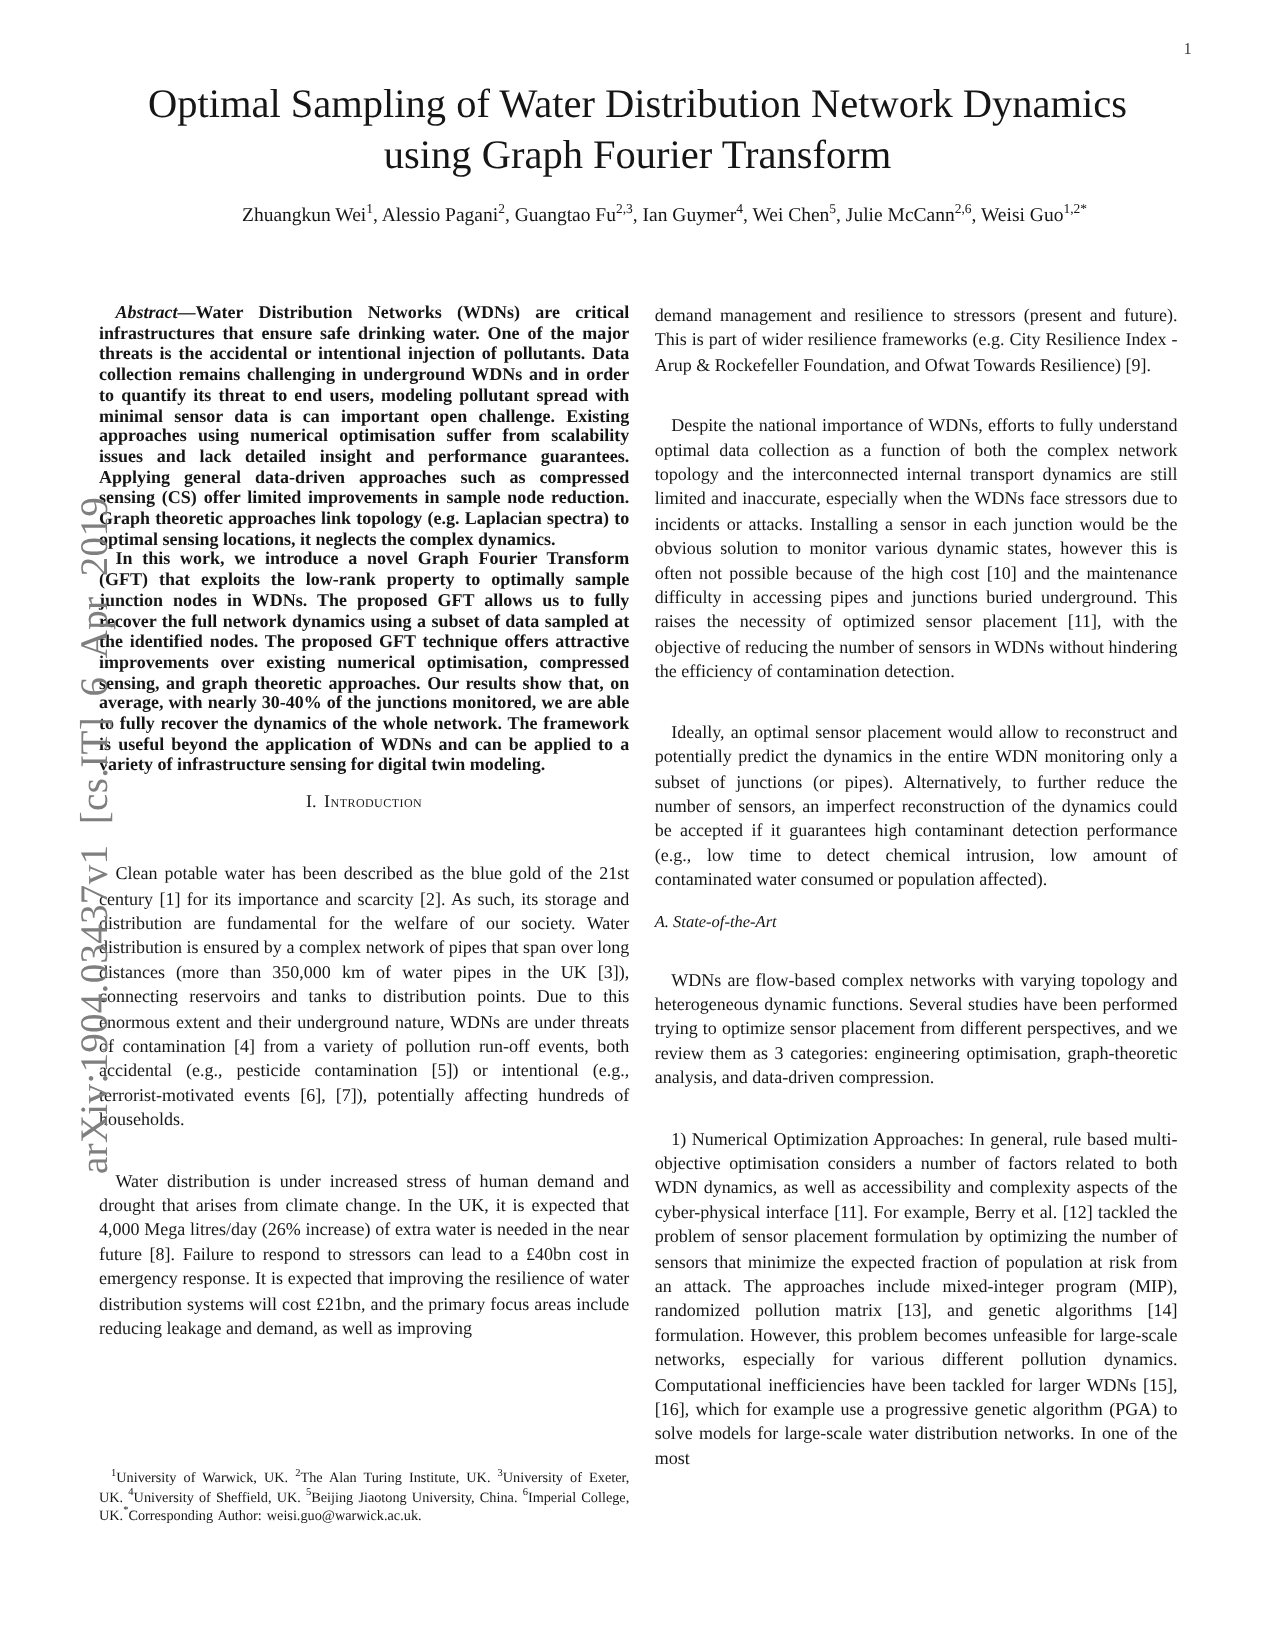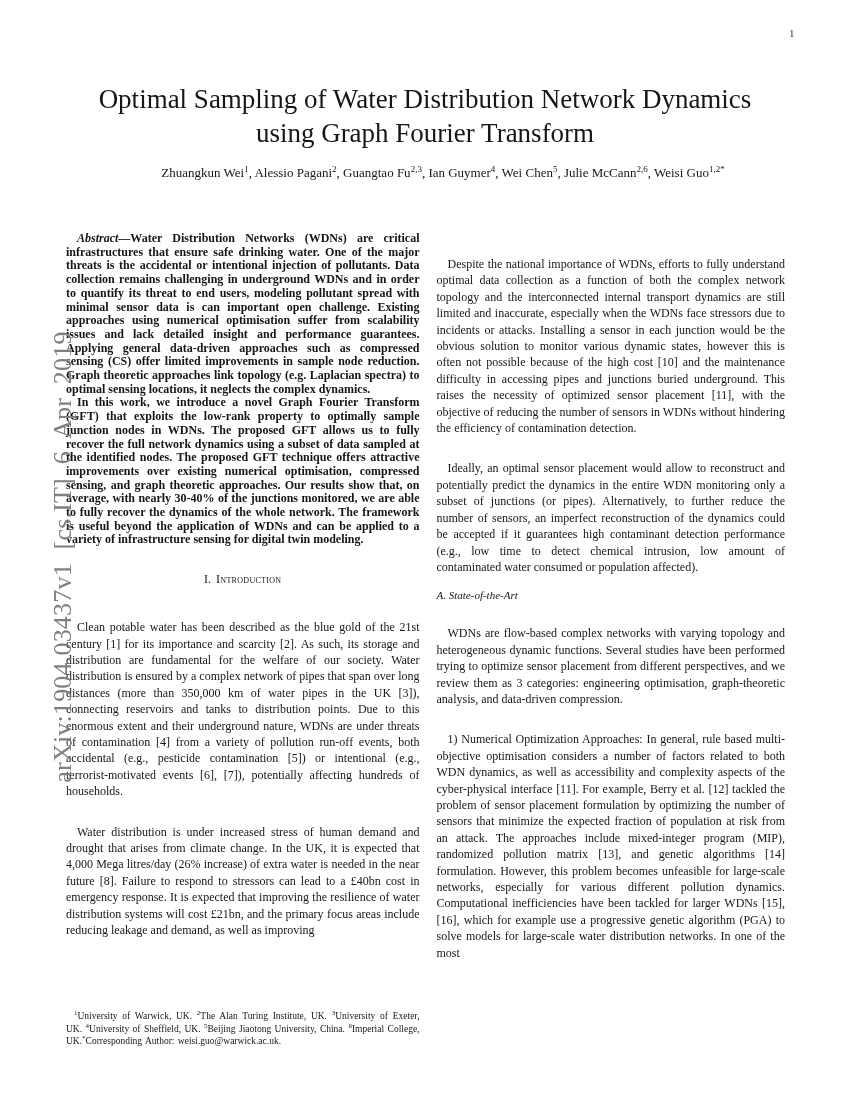--- a/index.html
+++ b/index.html
@@ -29,21 +29,21 @@
     left: 48px;
     transform-origin: 0 0;
     transform: rotate(-90deg) translateX(-50%);
     white-space: nowrap;
     font-size: 26px;
     color: #7f7f7f;
     letter-spacing: 0.2px;
     word-spacing: 7px;
   }
   .header {
-    padding-top: 82px;
+    padding-top: 52px;
     text-align: center;
   }
   .paper-title {
     font-size: 27px;
     line-height: 34px;
     font-weight: normal;
     margin: 0 auto;
     max-width: 710px;
   }
   .authors-line {
@@ -83,21 +83,21 @@
   .body-par {
     font-size: 12px;
     line-height: 16.4px;
     text-align: justify;
   }
   .indent { text-indent: 11px; margin-top: 24px; }
   .section-heading {
     text-align: center;
     font-size: 12px;
     font-weight: normal;
-    margin: 25px 0 8px 0;
+    margin: 10px 0 8px 0;
   }
   .section-heading .sc-word {
     font-variant: small-caps;
     letter-spacing: 0.3px;
     margin-left: 5px;
   }
   .subsection-heading {
     font-style: italic;
     font-size: 11px;
     font-weight: normal;
@@ -137,20 +137,21 @@
 
     <h2 class="section-heading"><span>I.</span><span class="sc-word">Introduction</span></h2>
 
     <p class="body-par indent">Clean potable water has been described as the blue gold of the 21st century [1] for its importance and scarcity [2]. As such, its storage and distribution are fundamental for the welfare of our society. Water distribution is ensured by a complex network of pipes that span over long distances (more than 350,000 km of water pipes in the UK [3]), connecting reservoirs and tanks to distribution points. Due to this enormous extent and their underground nature, WDNs are under threats of contamination [4] from a variety of pollution run-off events, both accidental (e.g., pesticide contamination [5]) or intentional (e.g., terrorist-motivated events [6], [7]), potentially affecting hundreds of households.</p>
     <p class="body-par indent">Water distribution is under increased stress of human demand and drought that arises from climate change. In the UK, it is expected that 4,000 Mega litres/day (26% increase) of extra water is needed in the near future [8]. Failure to respond to stressors can lead to a £40bn cost in emergency response. It is expected that improving the resilience of water distribution systems will cost £21bn, and the primary focus areas include reducing leakage and demand, as well as improving</p>
 
     <p class="footnote"><sup>1</sup><span>University of Warwick, UK. </span><sup>2</sup><span>The Alan Turing Institute, UK. </span><sup>3</sup><span>University of Exeter, UK. </span><sup>4</sup><span>University of Sheffield, UK. </span><sup>5</sup><span>Beijing Jiaotong University, China. </span><sup>6</sup><span>Imperial College, UK.</span><sup>*</sup><span>Corresponding Author: weisi.guo@warwick.ac.uk.</span></p>
   </div>
 
   <div class="col-right">
+    <p class="body-par">demand management and resilience to stressors (present and future). This is part of wider resilience frameworks (e.g. City Resilience Index - Arup &amp; Rockefeller Foundation, and Ofwat Towards Resilience) [9].</p>
     <p class="body-par indent">Despite the national importance of WDNs, efforts to fully understand optimal data collection as a function of both the complex network topology and the interconnected internal transport dynamics are still limited and inaccurate, especially when the WDNs face stressors due to incidents or attacks. Installing a sensor in each junction would be the obvious solution to monitor various dynamic states, however this is often not possible because of the high cost [10] and the maintenance difficulty in accessing pipes and junctions buried underground. This raises the necessity of optimized sensor placement [11], with the objective of reducing the number of sensors in WDNs without hindering the efficiency of contamination detection.</p>
     <p class="body-par indent">Ideally, an optimal sensor placement would allow to reconstruct and potentially predict the dynamics in the entire WDN monitoring only a subset of junctions (or pipes). Alternatively, to further reduce the number of sensors, an imperfect reconstruction of the dynamics could be accepted if it guarantees high contaminant detection performance (e.g., low time to detect chemical intrusion, low amount of contaminated water consumed or population affected).</p>
 
     <h3 class="subsection-heading"><span>A.</span> <span>State-of-the-Art</span></h3>
 
     <p class="body-par indent">WDNs are flow-based complex networks with varying topology and heterogeneous dynamic functions. Several studies have been performed trying to optimize sensor placement from different perspectives, and we review them as 3 categories: engineering optimisation, graph-theoretic analysis, and data-driven compression.</p>
     <p class="body-par indent"><span class="inline-heading">1) Numerical Optimization Approaches:</span><span> In general, rule based multi-objective optimisation considers a number of factors related to both WDN dynamics, as well as accessibility and complexity aspects of the cyber-physical interface [11]. For example, Berry et al. [12] tackled the problem of sensor placement formulation by optimizing the number of sensors that minimize the expected fraction of population at risk from an attack. The approaches include mixed-integer program (MIP), randomized pollution matrix [13], and genetic algorithms [14] formulation. However, this problem becomes unfeasible for large-scale networks, especially for various different pollution dynamics. Computational inefficiencies have been tackled for larger WDNs [15], [16], which for example use a progressive genetic algorithm (PGA) to solve models for large-scale water distribution networks. In one of the most</span></p>
   </div>
 
 </div>

